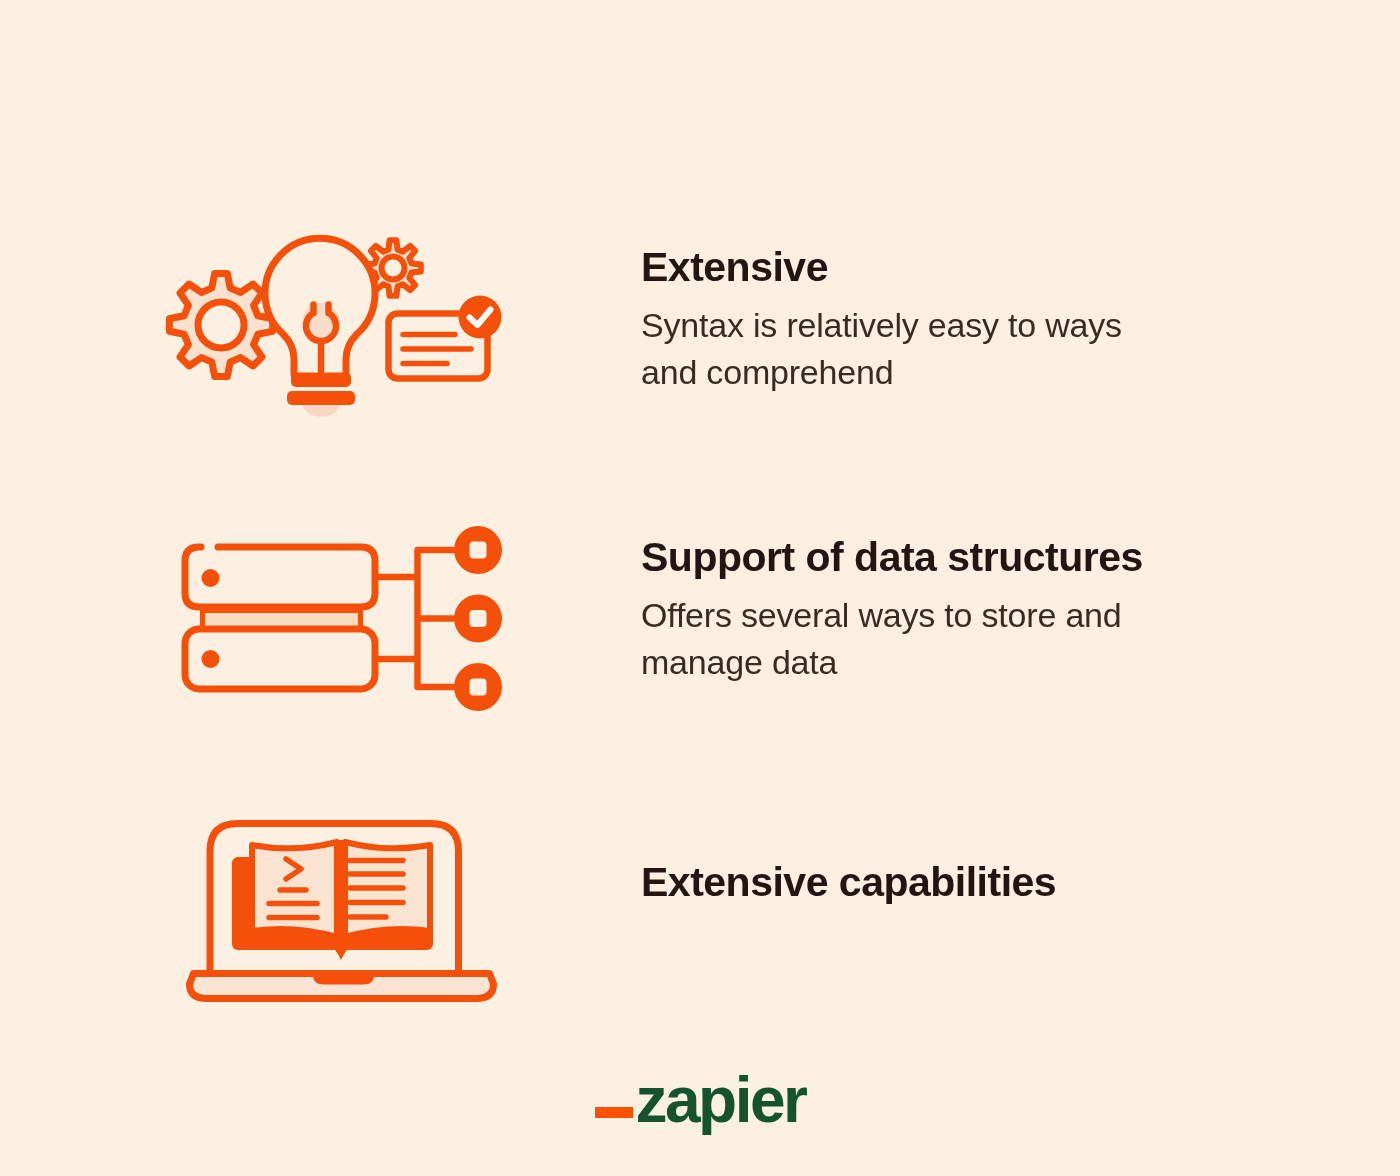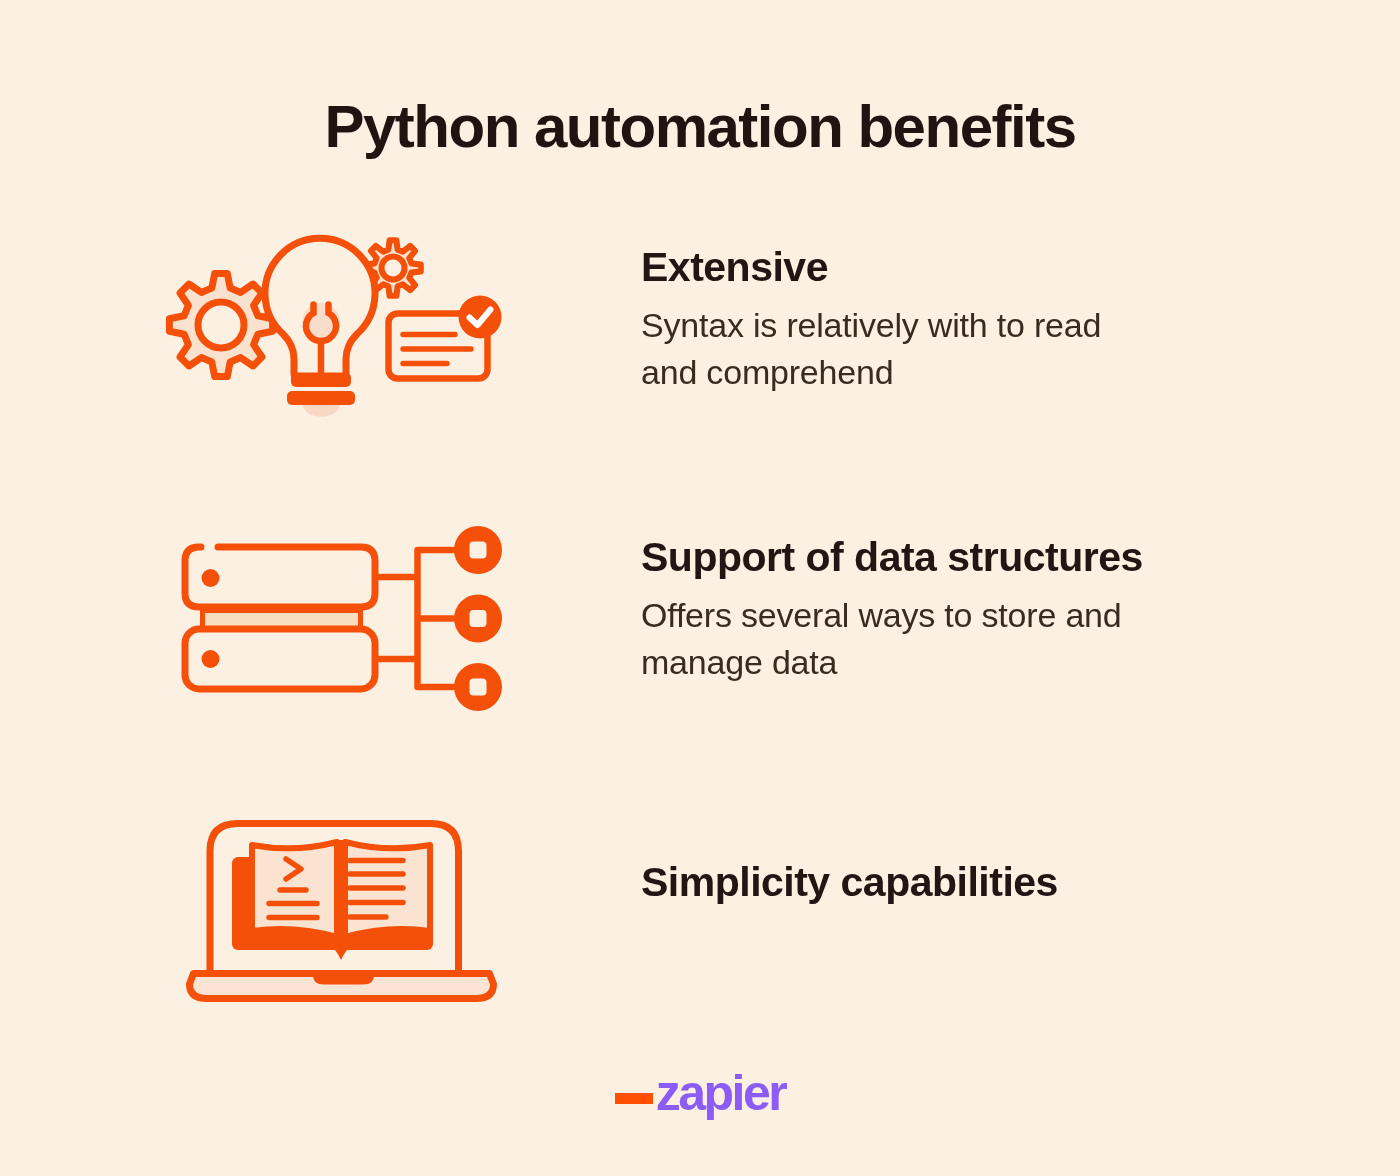--- a/index.html
+++ b/index.html
@@ -30,30 +30,29 @@
   }
   .logo{
     position:absolute;top:1068px;left:0;width:100%;
     display:flex;justify-content:center;align-items:flex-end;
   }
   .logo-underscore{
     display:block;width:38px;height:11px;background:#FF4F00;
     margin:0 3px 14px 0;
   }
   .logo-text{
-    font-size:50px;font-weight:bold;letter-spacing:-2.5px;
-    color:#8b5cf6;line-height:1;
+    font-size:64px;font-weight:bold;letter-spacing:-2.5px;
+    color:#14532d;line-height:1;
   }
 </style>
 </head>
 <body>
 
 <div class="canvas">
 
-  <h1 class="title">Python automation benefits</h1>
 
   <svg class="icon icon-1" width="350" height="195" viewBox="165 230 350 195">
 
     <path d="M 257.9 315.8 L 272.6 318.7 L 272.6 331.3 L 257.9 334.2 L 253.6 344.6 L 262.0 357.0 L 253.0 366.0 L 240.6 357.6 L 230.2 361.9 L 227.3 376.6 L 214.7 376.6 L 211.8 361.9 L 201.4 357.6 L 189.0 366.0 L 180.0 357.0 L 188.4 344.6 L 184.1 334.2 L 169.4 331.3 L 169.4 318.7 L 184.1 315.8 L 188.4 305.4 L 180.0 293.0 L 189.0 284.0 L 201.4 292.4 L 211.8 288.1 L 214.7 273.4 L 227.3 273.4 L 230.2 288.1 L 240.6 292.4 L 253.0 284.0 L 262.0 293.0 L 253.6 305.4 Z" fill="#FAE2CF" stroke="#F4500A" stroke-width="7" stroke-linejoin="round"></path>
     <circle cx="221" cy="325" r="23" fill="#FCF0E3" stroke="#F4500A" stroke-width="7"></circle>
 
     <path d="M 411.4 263.4 L 420.8 264.6 L 420.8 271.4 L 411.4 272.6 L 409.3 277.8 L 415.1 285.2 L 410.2 290.1 L 402.8 284.3 L 397.6 286.4 L 396.4 295.8 L 389.6 295.8 L 388.4 286.4 L 383.2 284.3 L 375.8 290.1 L 370.9 285.2 L 376.7 277.8 L 374.6 272.6 L 365.2 271.4 L 365.2 264.6 L 374.6 263.4 L 376.7 258.2 L 370.9 250.8 L 375.8 245.9 L 383.2 251.7 L 388.4 249.6 L 389.6 240.2 L 396.4 240.2 L 397.6 249.6 L 402.8 251.7 L 410.2 245.9 L 415.1 250.8 L 409.3 258.2 Z" fill="#FAE2CF" stroke="#F4500A" stroke-width="6" stroke-linejoin="round"></path>
     <circle cx="393" cy="268" r="11.5" fill="#FCF0E3" stroke="#F4500A" stroke-width="6"></circle>
 
     <path d="M 294 374 L 294 359 Q 294 345 283 334 A 55 55 0 1 1 357 334 Q 346 345 346 359 L 346 374" fill="#FCF0E3" stroke="#F4500A" stroke-width="7" stroke-linecap="round"></path>
@@ -67,21 +66,21 @@
     <path d="M 303 405 A 18.25 11.5 0 0 0 339.5 405 Z" fill="#F8D7C5"></path>
 
     <rect x="388.5" y="313.5" width="99" height="65" rx="9" fill="#FCF0E3" stroke="#F4500A" stroke-width="6.5"></rect>
     <path d="M 403 334.5 H 455 M 403 349 H 471 M 403 363.5 H 447" fill="none" stroke="#F4500A" stroke-width="5.5" stroke-linecap="round"></path>
 
     <circle cx="480" cy="317" r="21.5" fill="#F4500A"></circle>
     <path d="M 469.5 317.5 L 477.5 325 L 490.5 309.5" fill="none" stroke="#FFFFFF" stroke-width="6" stroke-linecap="round" stroke-linejoin="round"></path>
   </svg>
   <div class="sec sec-1">
     <h2>Extensive</h2>
-    <p>Syntax is relatively with to read
+    <p>Syntax is relatively easy to ways
 and comprehend</p>
   </div>
 
   <svg class="icon icon-2" width="340" height="200" viewBox="175 520 340 200">
 
     <path d="M 378.5 577 H 417.5 M 378.5 659 H 417.5 M 417.5 550 V 687 M 417.5 550 H 453 M 417.5 618.5 H 453 M 417.5 687 H 453" fill="none" stroke="#F4500A" stroke-width="6.5" stroke-linecap="round"></path>
 
     <rect x="202.5" y="610.5" width="158" height="18" fill="#FADCC0" stroke="#F4500A" stroke-width="5"></rect>
 
     <rect x="185" y="547" width="190" height="60" rx="14" fill="#FCF0E3"></rect>
@@ -120,21 +119,21 @@
 
     <path d="M 286 859 L 301 869 L 286 879" fill="none" stroke="#F4500A" stroke-width="5.5" stroke-linecap="round" stroke-linejoin="round"></path>
     <path d="M 280 890 H 306 M 269 903.5 H 317 M 269 917.5 H 317" fill="none" stroke="#F4500A" stroke-width="5.5" stroke-linecap="round"></path>
 
     <path d="M 350 860.5 H 403 M 350 874 H 403 M 350 888 H 403 M 350 902.5 H 403 M 350 917 H 386" fill="none" stroke="#F4500A" stroke-width="5.5" stroke-linecap="round"></path>
 
     <path d="M 193.5 973.5 L 489.5 973.5 L 493.5 984 Q 493.5 998.5 476 998.5 L 207 998.5 Q 189.5 998.5 189.5 984 Z" fill="#FBE4D3" stroke="#F4500A" stroke-width="7" stroke-linejoin="round"></path>
     <path d="M 313 973.5 L 374 973.5 L 374 975 Q 374 984.5 363 984.5 L 324 984.5 Q 313 984.5 313 975 Z" fill="#F4500A"></path>
   </svg>
   <div class="sec sec-3">
-    <h2>Simplicity capabilities</h2>
+    <h2>Extensive capabilities</h2>
   </div>
 
   <div class="logo">
     <span class="logo-underscore"></span>
     <span class="logo-text">zapier</span>
   </div>
 
 </div>
 
 </body></html>

